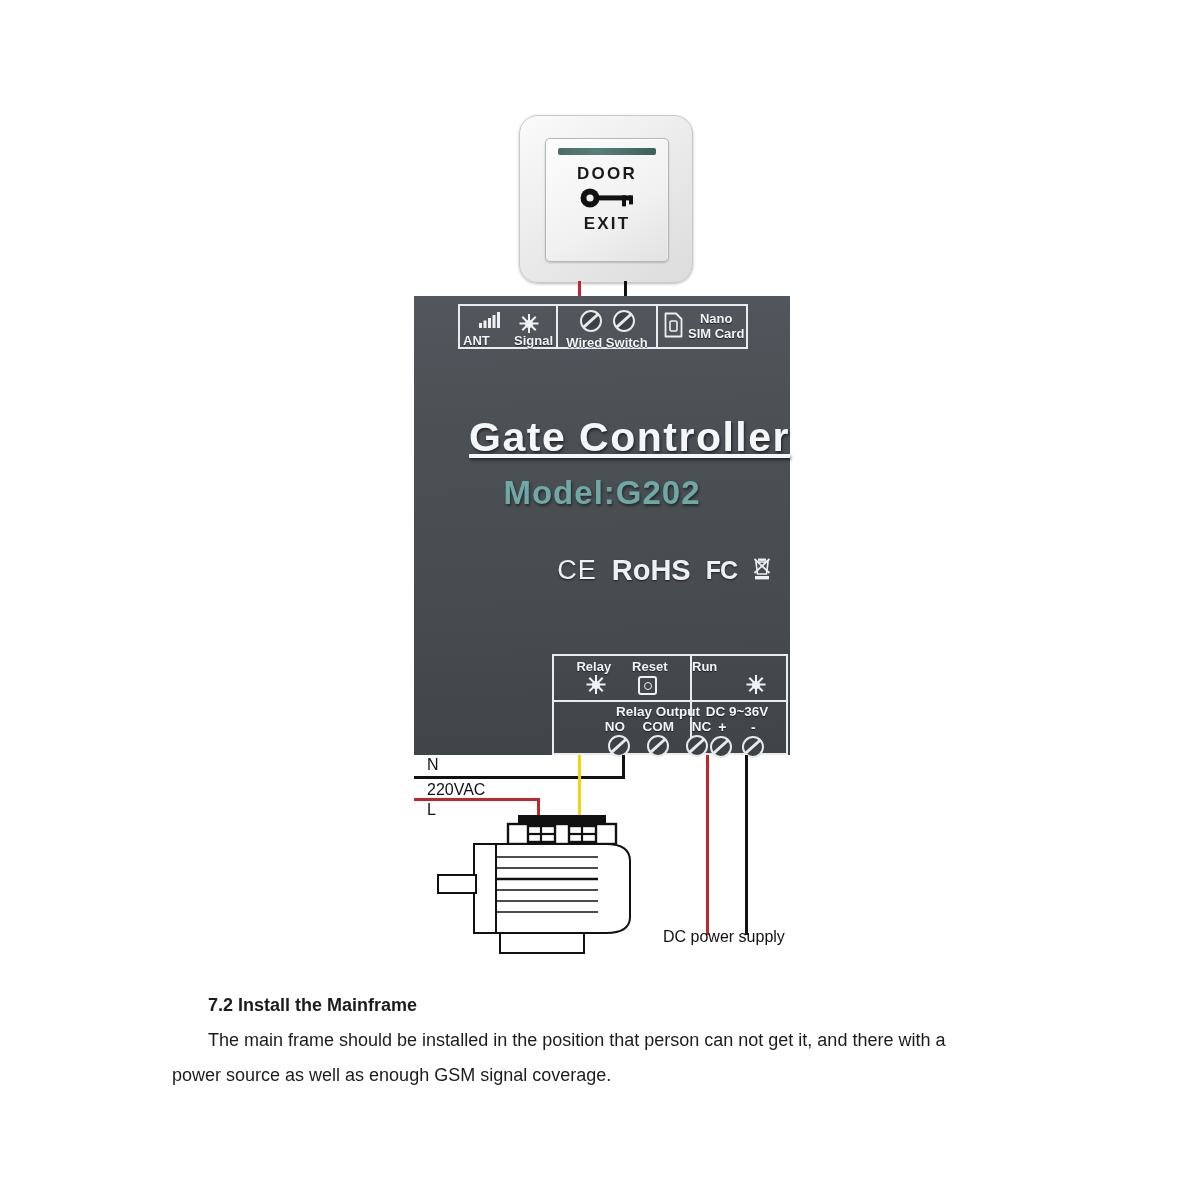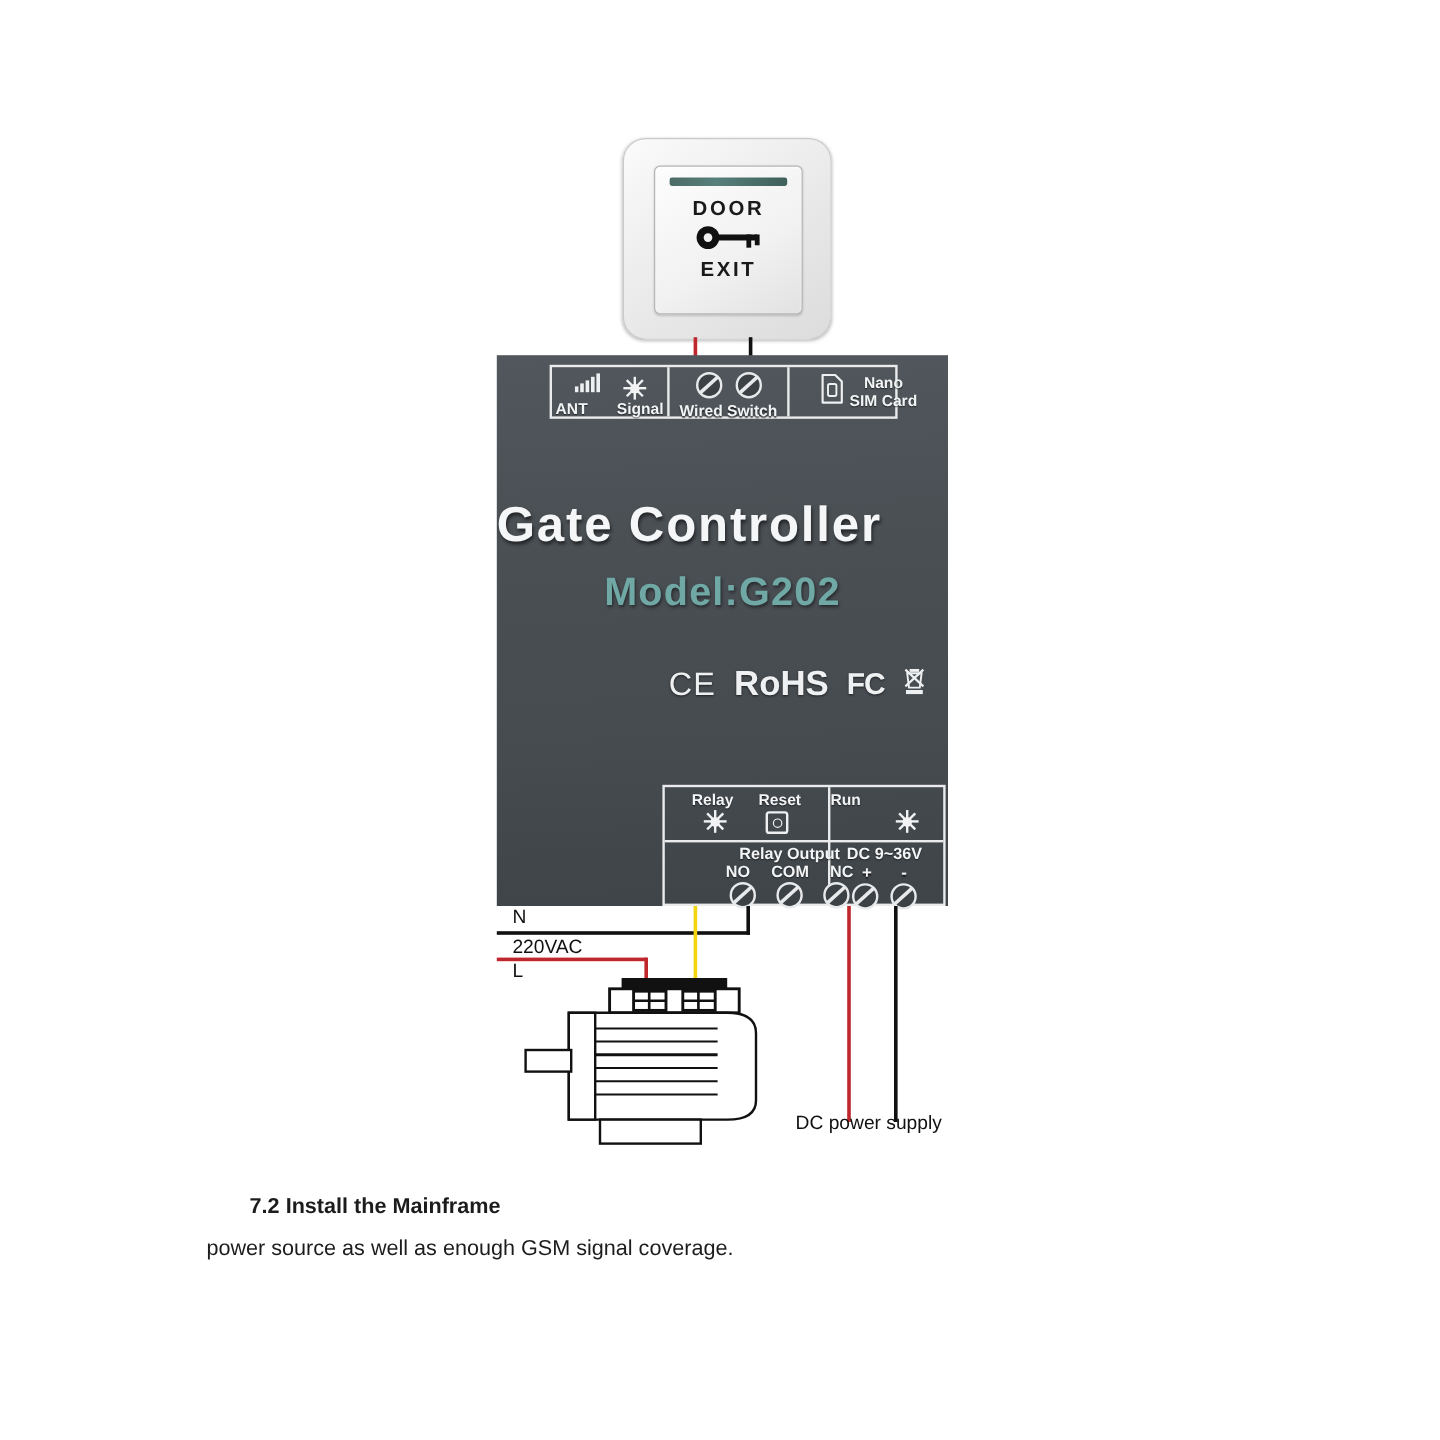--- a/index.html
+++ b/index.html
@@ -60,23 +60,24 @@
     border:2px solid #e7e9ea;background:#3c4146;
     position:relative;display:inline-block;
   }
   .screw::after{
     content:"";position:absolute;left:-1px;top:7px;width:20px;height:2.5px;
     background:#e7e9ea;transform:rotate(-42deg);
   }
 
   
   #brand{
-    position:absolute;left:0;top:118px;width:100%;text-align:left;
+    position:absolute;left:0;top:118px;width:100%;text-align:right;
     font-size:41px;font-weight:bold;letter-spacing:1.5px;color:#f4f6f7;
     text-shadow:1px 2px 3px rgba(0,0,0,.55);
+    text-decoration:underline;
   }
   #model{
     position:absolute;left:0;top:178px;width:100%;text-align:center;
     font-size:33px;font-weight:bold;letter-spacing:1px;color:#6fa8a4;
     text-shadow:1px 2px 3px rgba(0,0,0,.5);
   }
 
   
   #certs{
     position:absolute;right:18px;top:258px;display:flex;align-items:center;gap:15px;
@@ -187,21 +188,21 @@
       </div>
 
       <div class="pcell" style="left:98px;top:0;width:98px;height:100%;">
         <div style="display:flex;justify-content:space-around;padding:4px 16px 0;">
           <span class="screw"></span>
           <span class="screw"></span>
         </div>
         <div class="plabel" style="font-size:13px;margin-top:3px;">Wired Switch</div>
       </div>
 
-      <div class="pcell" style="left:198px;top:0;width:90px;height:100%;display:flex;align-items:center;gap:5px;padding-left:6px;margin-left:20px;">
+      <div class="pcell" style="left:198px;top:0;width:90px;height:100%;display:flex;align-items:center;gap:5px;padding-left:6px;">
         <span>
           <svg width="19" height="26" viewBox="0 0 19 26">
             <path d="M1.5 1.5 H12 L17.5 7 V24.5 H1.5 Z" fill="none" stroke="#eef0f1" stroke-width="1.8" stroke-linejoin="round"></path>
             <rect x="6" y="9" width="7" height="10" rx="1.4" fill="none" stroke="#eef0f1" stroke-width="1.6"></rect>
           </svg>
         </span>
         <span style="display:flex;flex-direction:column;line-height:1.12;">
           <span class="plabel" style="font-size:13px;">Nano</span>
           <span class="plabel" style="font-size:13px;">SIM Card</span>
         </span>
@@ -329,16 +330,17 @@
       <line x1="66" y1="107" x2="168" y2="107" stroke="#111" stroke-width="1.7"></line>
 
       <rect x="8" y="70" width="38" height="18" fill="#fff" stroke="#111" stroke-width="2"></rect>
 
       <rect x="70" y="128" width="84" height="20" fill="#fff" stroke="#111" stroke-width="2"></rect>
     </svg>
   </div>
 
   <div id="caption">
     <div id="cap-head">7.2 Install the Mainframe</div>
+    <div id="cap-p1">The main frame should be installed in the position that person can not get it, and there with a</div>
     <div id="cap-p2">power source as well as enough GSM signal coverage.</div>
   </div>
 
 </div>
 
 </body></html>

